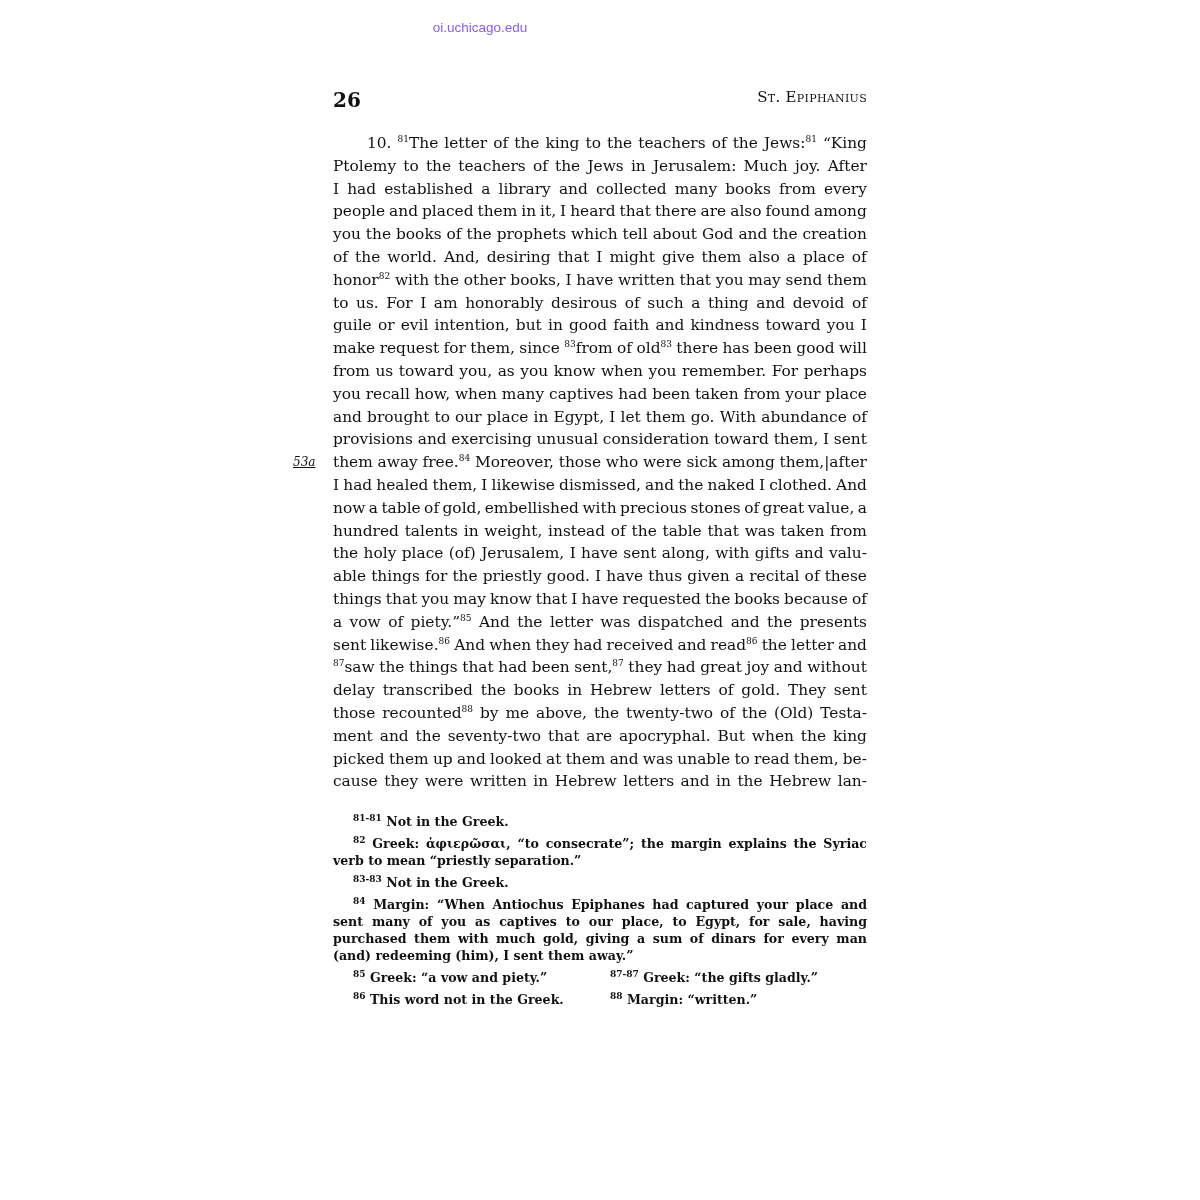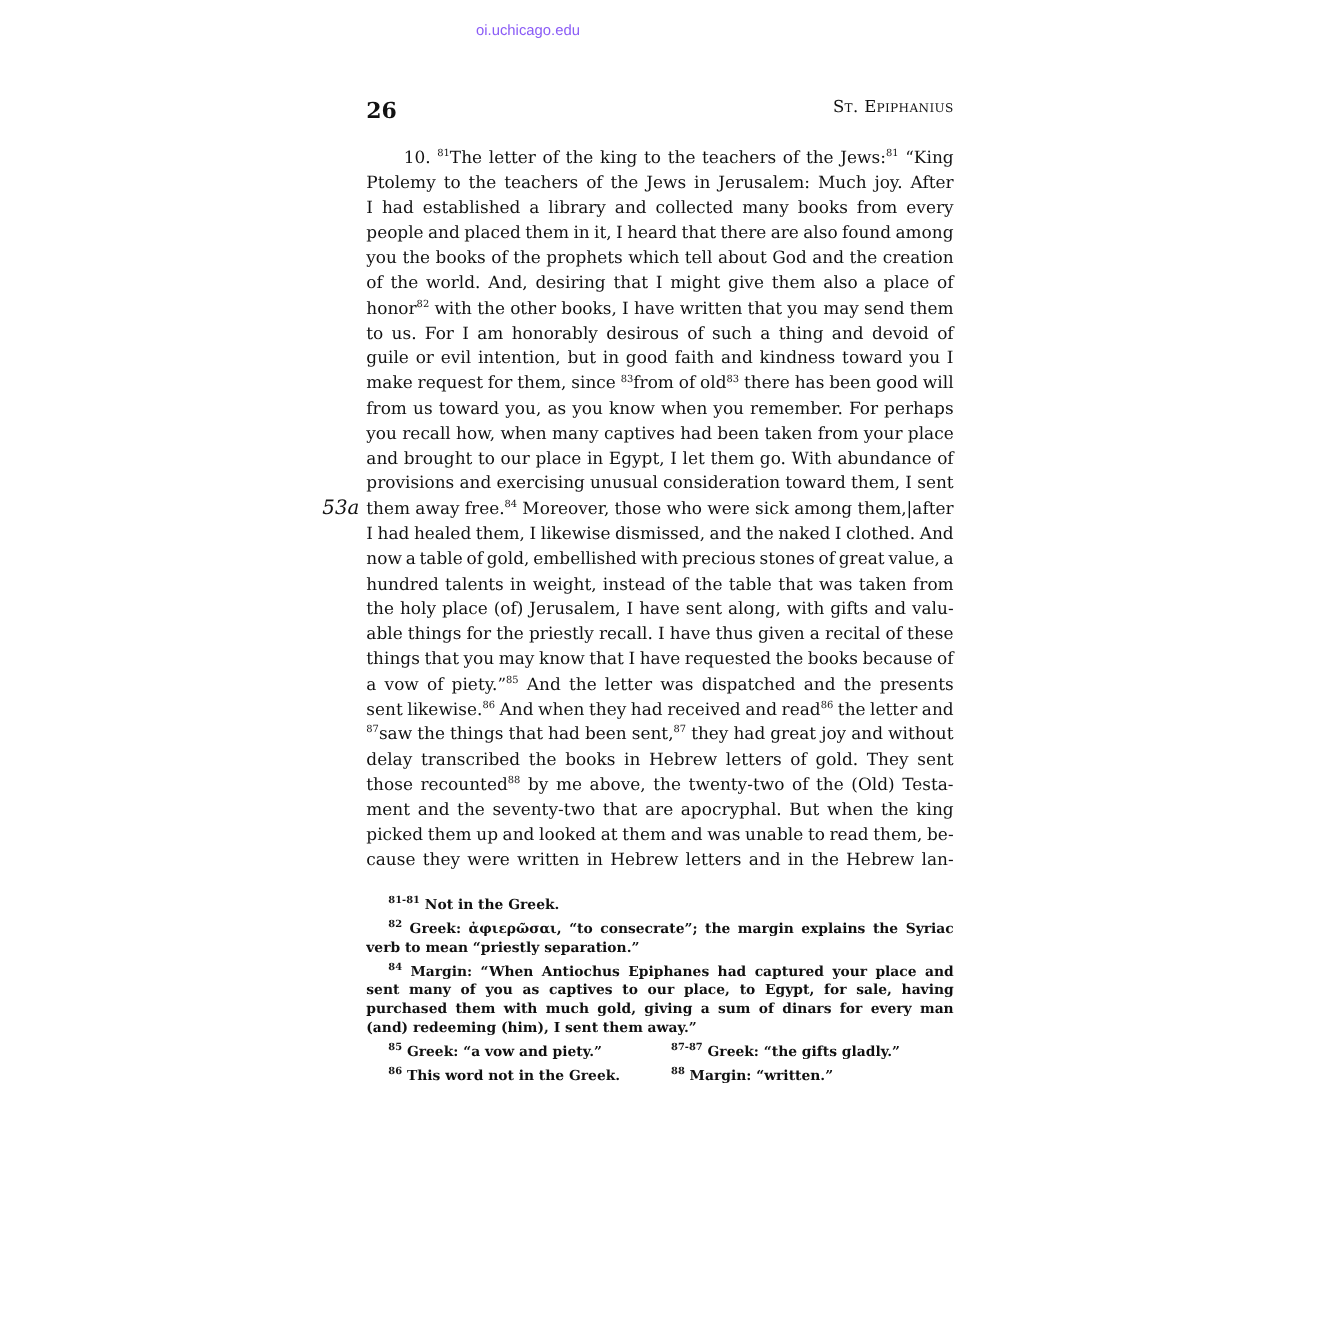--- a/index.html
+++ b/index.html
@@ -9,21 +9,21 @@
     font-family: "Liberation Sans", sans-serif; font-size: 13.5px; color: #8b5cf6;
   }
   .page { position: absolute; left: 333px; top: 88px; width: 534px; font-family: "DejaVu Serif", "Liberation Serif", serif; }
   .running-head { position: relative; height: 26px; }
   .page-number { position: absolute; left: 0; top: 0; font-size: 20px; font-weight: bold; }
   .running-title { position: absolute; left: 0; width: 534px; top: 0; text-align: right; font-size: 15px; font-variant: small-caps; letter-spacing: 0.3px; }
   .body-text { margin-top: 18px; font-size: 15.4px; line-height: 22.8px; }
   .line { white-space: nowrap; display: flex; justify-content: space-between; position: relative; height: 22.8px; }
   .line.indent { padding-left: 34px; }
   .line span.w { display: inline-block; }
-  .margin-note { position: absolute; left: -40px; top: 0; font-style: italic; font-size: 18px; }
+  .margin-note { position: absolute; left: -40px; top: 0; font-style: italic; font-size: 12px; text-decoration: underline; }
   .footnotes { margin-top: 20px; font-size: 12.6px; line-height: 17px; font-weight: bold; }
   .fn { margin-bottom: 5px; }
   .fn-para { text-indent: 20px; text-align: justify; text-align-last: left; }
   sup, .sup { font-size: 9px; vertical-align: super; line-height: 0; }
   .fn-cols { display: flex; padding-left: 20px; }
   .fn-col { width: 270px; }
   .fn-col div { margin-bottom: 5px; }
 </style>
 </head>
 <body>
@@ -313,21 +313,21 @@
         <span class="w">gifts</span>
         <span class="w">and</span>
         <span class="w">valu-</span>
       </div>
       <div class="line">
         <span class="w">able</span>
         <span class="w">things</span>
         <span class="w">for</span>
         <span class="w">the</span>
         <span class="w">priestly</span>
-        <span class="w">recall.</span>
+        <span class="w">good.</span>
         <span class="w">I</span>
         <span class="w">have</span>
         <span class="w">thus</span>
         <span class="w">given</span>
         <span class="w">a</span>
         <span class="w">recital</span>
         <span class="w">of</span>
         <span class="w">these</span>
       </div>
       <div class="line">
@@ -455,20 +455,21 @@
         <span class="w">in</span>
         <span class="w">the</span>
         <span class="w">Hebrew</span>
         <span class="w">lan-</span>
       </div>
     </div>
 
   <div class="footnotes" id="footnotes">
       <div class="fn fn-para"><span class="sup">81-81</span> Not in the Greek.</div>
       <div class="fn fn-para"><span class="sup">82</span> Greek: ἀφιερῶσαι, “to consecrate”; the margin explains the Syriac verb to mean “priestly separation.”</div>
+      <div class="fn fn-para"><span class="sup">83-83</span> Not in the Greek.</div>
       <div class="fn fn-para"><span class="sup">84</span> Margin: “When Antiochus Epiphanes had captured your place and sent many of you as captives to our place, to Egypt, for sale, having purchased them with much gold, giving a sum of dinars for every man (and) redeeming (him), I sent them away.”</div>
       <div class="fn-cols">
         <div class="fn-col">
           <div><span class="sup">85</span> Greek: “a vow and piety.”</div>
           <div><span class="sup">86</span> This word not in the Greek.</div>
         </div>
         <div class="fn-col">
           <div><span class="sup">87-87</span> Greek: “the gifts gladly.”</div>
           <div><span class="sup">88</span> Margin: “written.”</div>
         </div>

